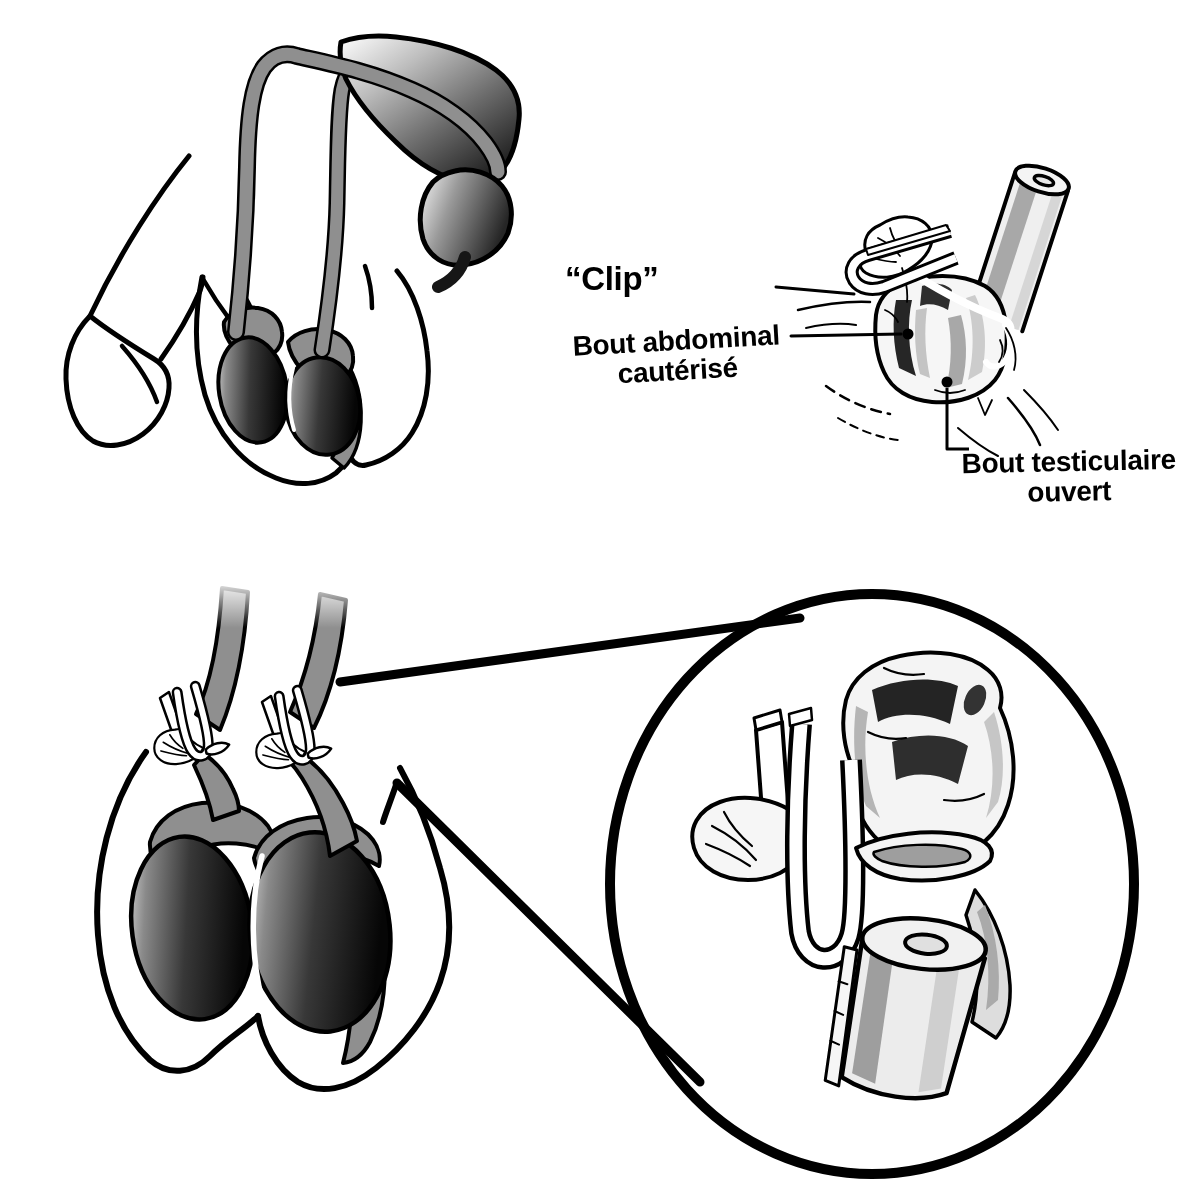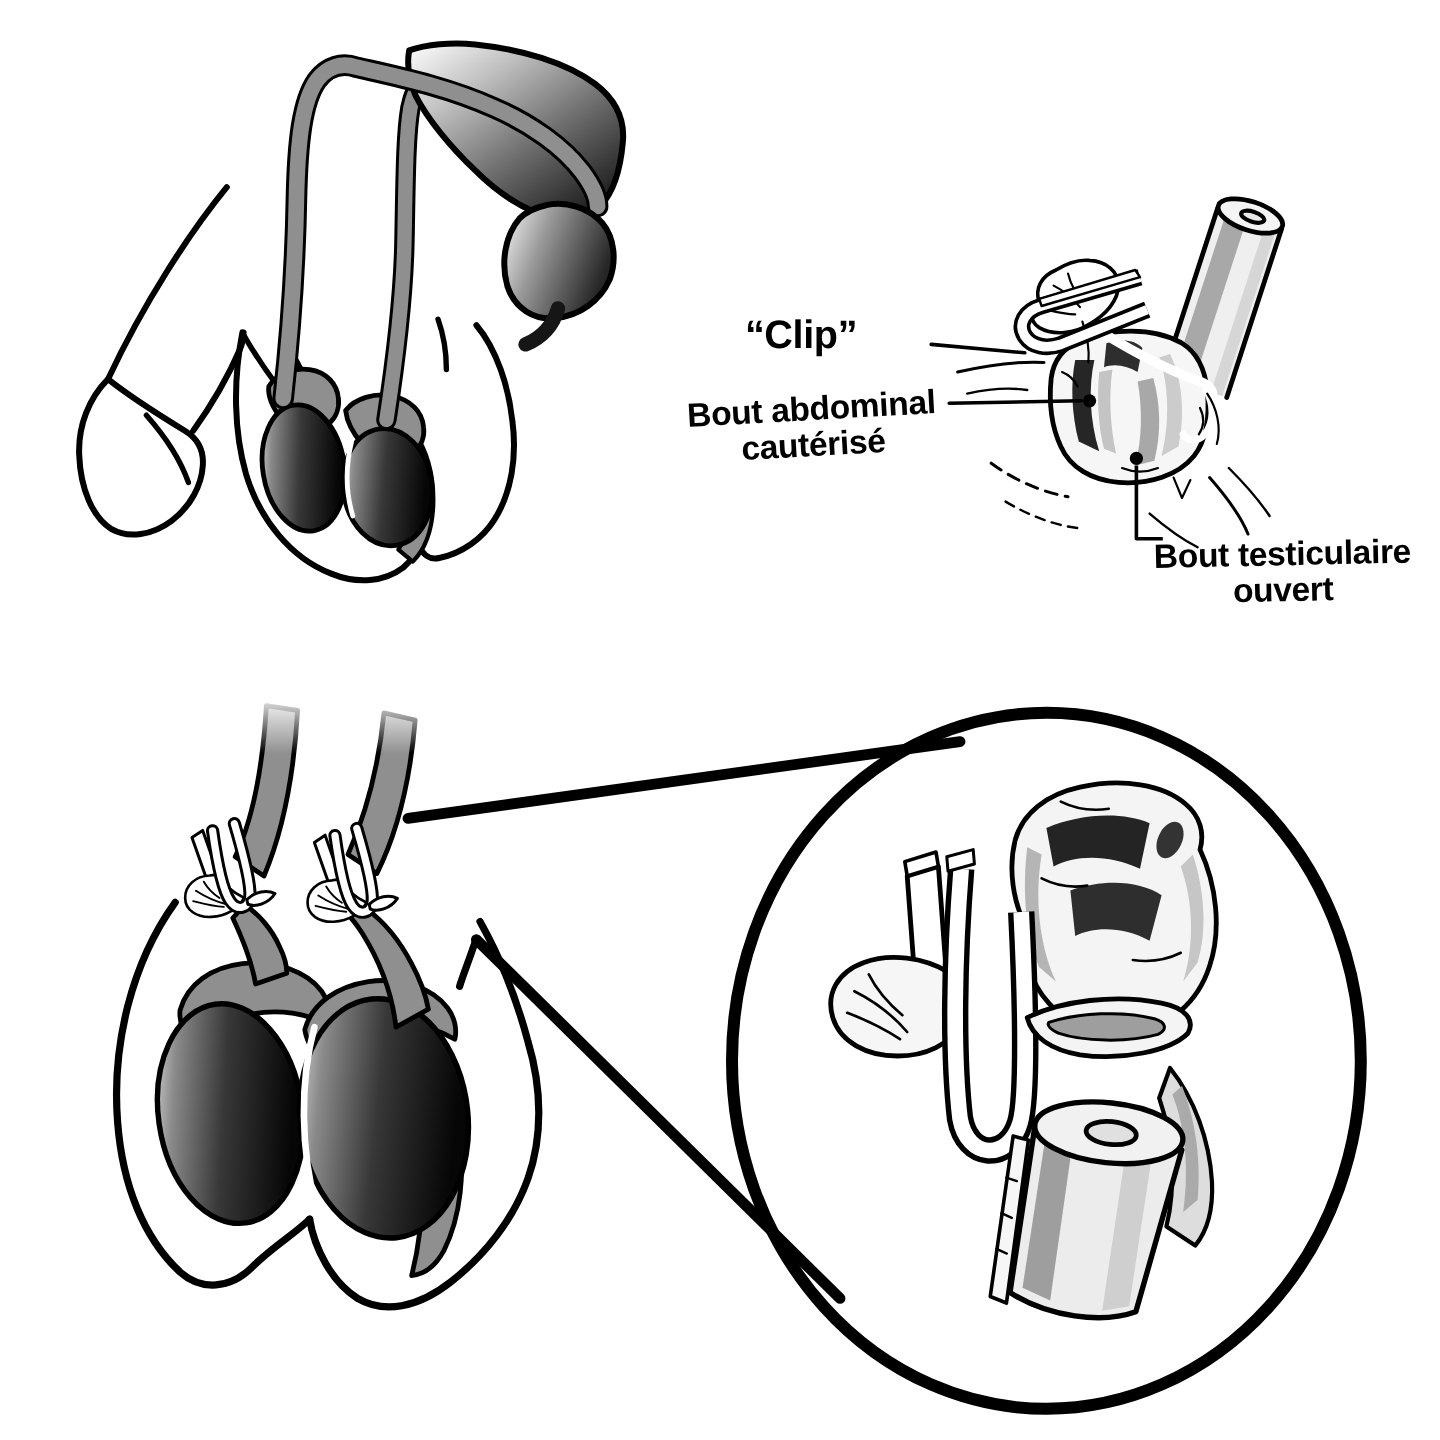--- a/index.html
+++ b/index.html
@@ -1,21 +1,21 @@
 <!DOCTYPE html>
 <html><head>
 <meta charset="utf-8">
 <style>
   html,body{margin:0;padding:0;background:#fff;}
   .canvas{position:relative;width:1200px;height:1200px;background:#ffffff;overflow:hidden;
           font-family:"Liberation Sans","DejaVu Sans",sans-serif;}
   .canvas svg{position:absolute;left:0;top:0;}
   .label{position:absolute;font-family:"Liberation Sans","DejaVu Sans",sans-serif;font-weight:700;
          color:#000;white-space:pre-line;text-align:center;letter-spacing:-0.3px;}
-  #label-clip{left:565px;top:261px;width:205px;text-align:center;font-size:33px;line-height:36px;}
+  #label-clip{left:565px;top:261px;width:205px;text-align:left;font-size:33px;line-height:36px;}
   #label-abdominal{left:553px;top:326px;width:248px;font-size:28px;line-height:30px;
                    transform:rotate(-3.2deg);}
   #label-testicular{left:956px;top:447px;width:226px;font-size:28px;line-height:30px;
                     transform:rotate(-1.2deg);}
 </style>
 </head>
 <body>
 
 <div class="canvas">
 <svg width="1200" height="1200" viewBox="0 0 1200 1200">

